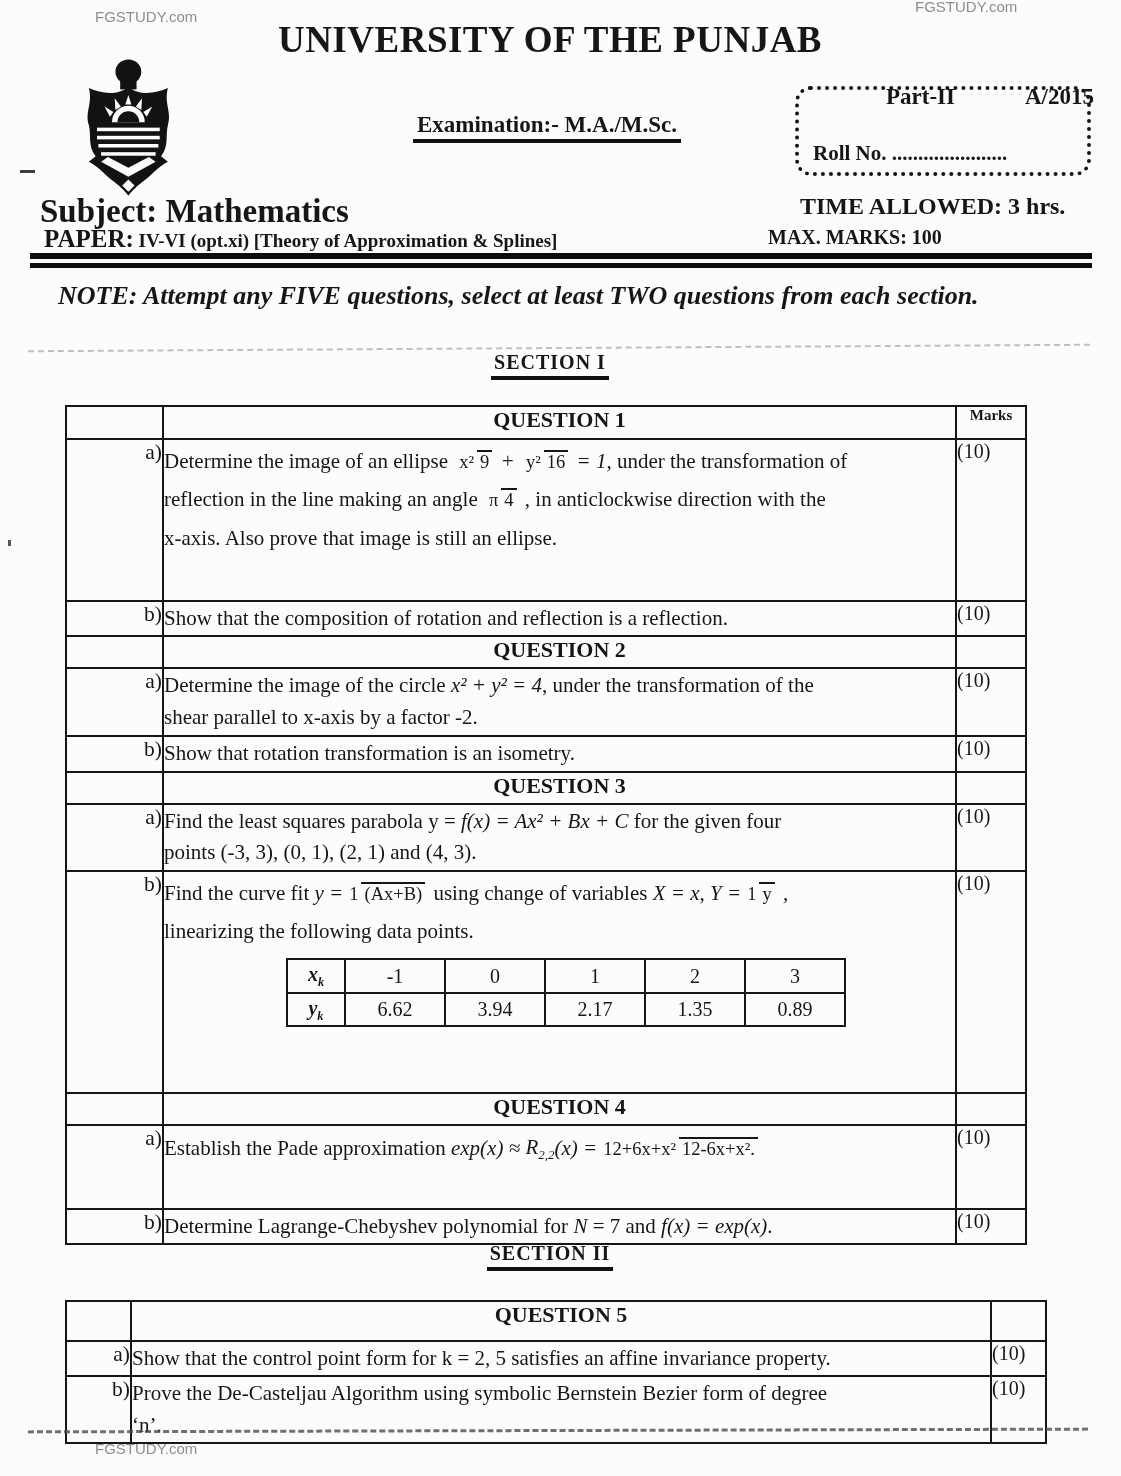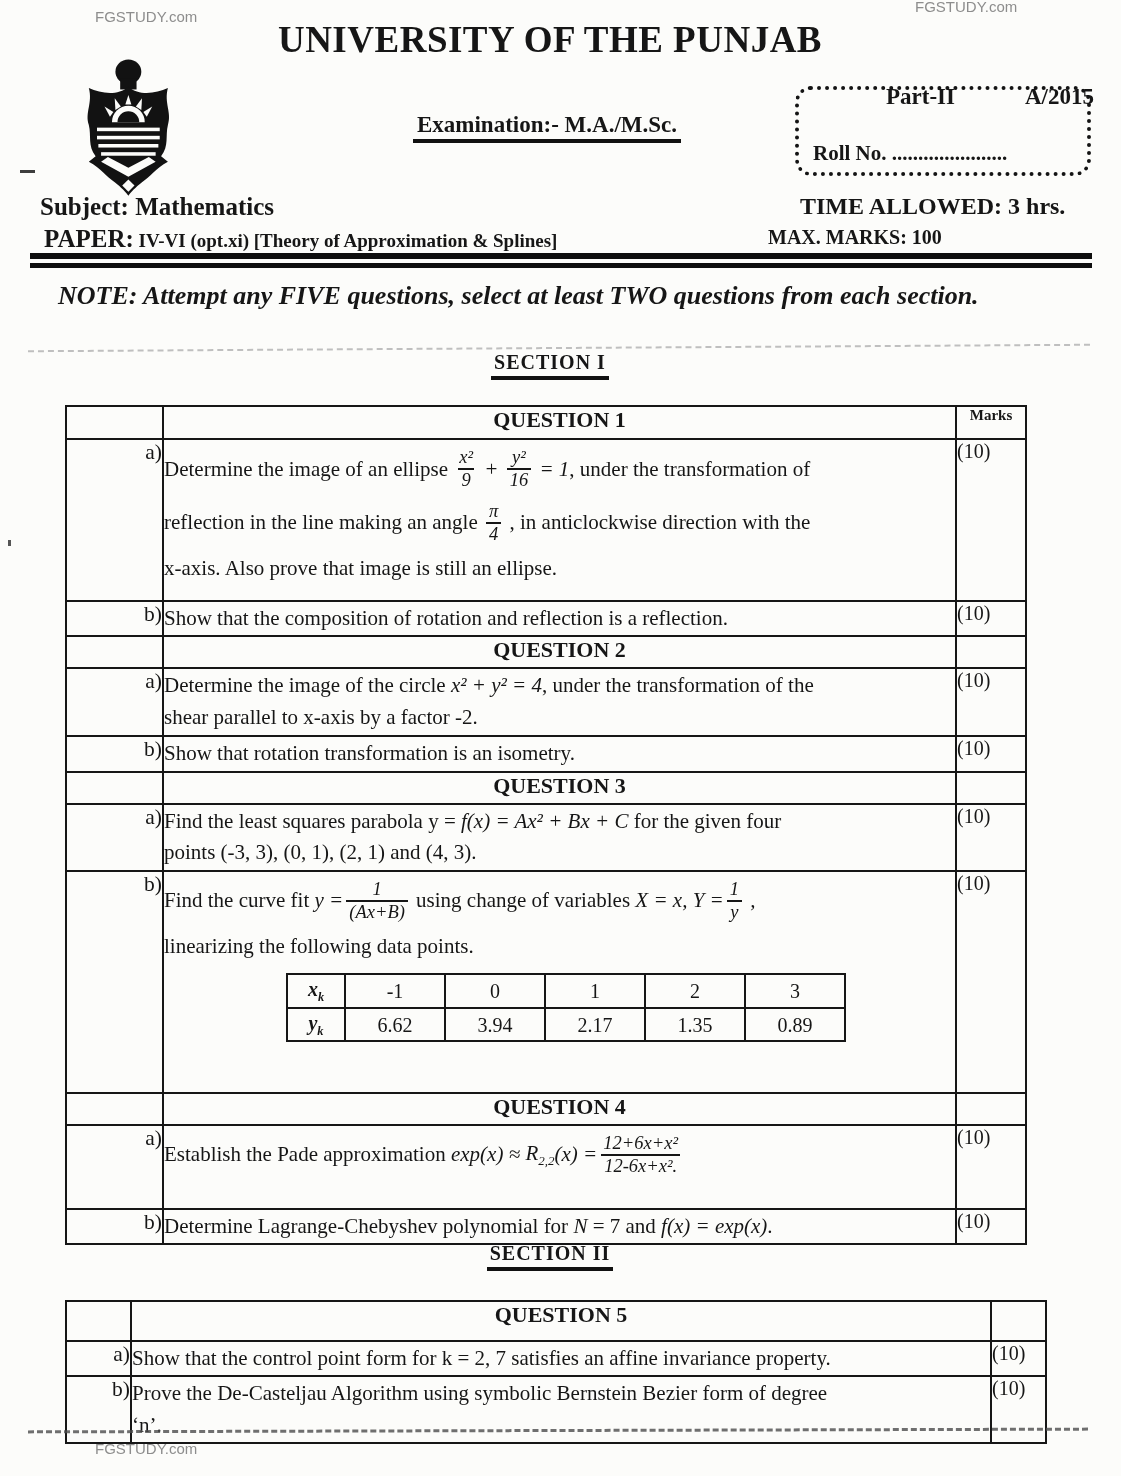--- a/index.html
+++ b/index.html
@@ -19,21 +19,21 @@
 
   .partline{position:absolute;top:84px;left:0;width:1094px;text-align:right;font-weight:bold;font-size:23px}
   .partline .gap{display:inline-block;width:70px}
   .examline{position:absolute;top:112px;left:0;width:1094px;text-align:center;font-weight:bold;font-size:23px}
   .examline span{border-bottom:4px solid #111;padding:0 4px 2px}
 
   .rollbox{position:absolute;top:86px;left:795px;width:288px;height:82px;
            border:4px dotted #141414;border-radius:16px}
   .rolltext{position:absolute;left:14px;bottom:6px;font-weight:bold;font-size:21px;white-space:pre}
 
-  .subject{position:absolute;top:193px;left:40px;font-weight:bold;font-size:25px}
+  .subject{position:absolute;top:193px;left:40px;font-weight:bold;font-size:33px}
   .paper{position:absolute;top:225px;left:44px;font-weight:bold;font-size:25px}
   .paper .paper-val{font-size:19px}
   .time{position:absolute;top:193px;left:800px;font-weight:bold;font-size:24px}
   .maxmarks{position:absolute;top:226px;left:768px;font-weight:bold;font-size:20px}
 
   .bar{position:absolute;top:253px;left:30px;width:1062px;height:4px;
        border-top:6px solid #0e0e0e;border-bottom:5px solid #0e0e0e}
 
   .note{position:absolute;top:281px;left:58px;font-weight:bold;font-style:italic;font-size:26px}
 
@@ -61,21 +61,21 @@
 
   .r31 td{height:31px}.r160 td{height:160px}.r28 td{height:28px}.r30 td{height:30px}
   .r66 td{height:66px}.r62 td{height:62px}.r220 td{height:220px}.r82 td{height:82px}
   .r38 td{height:38px}.r32 td{height:32px}.r57 td{height:57px}
 
   .tline{white-space:pre-wrap;margin:2px 0}
   .tline.hasf{display:flex;align-items:center;margin:7px 0 9px}
   .tline.hasf > *{white-space:pre}
   .mi{font-style:italic}
   sub{font-size:.62em}
-  .frac{display:inline-flex;flex-direction:column;align-items:center;font-style:italic;
+  .frac{display:inline-flex;flex-direction:row;align-items:flex-end;
         font-size:18.5px;line-height:1.15;vertical-align:middle;margin:0 3px;text-align:center}
   .frac .num{padding:0 3px}
   .frac .den{border-top:2px solid #161616;padding:0 3px}
 
   .dtable{margin:12px 0 0 122px}
   .dtable td{border:2px solid #161616;text-align:center;font-size:20px;height:31px;
              vertical-align:middle;padding:0 4px}
   .dtable .dlabel{font-style:italic;font-weight:bold}
 </style>
 </head>
@@ -266,21 +266,21 @@
     </colgroup>
   <tbody>
     <tr class="r38">
       <td></td>
       <td class="qhead">QUESTION 5</td>
       <td></td>
     </tr>
     <tr class="r32">
       <td class="plabel">a)</td>
       <td class="ptext">
-          <div class="tline"><span>Show that the control point form for k = 2, 7 satisfies an affine invariance property.</span></div>
+          <div class="tline"><span>Show that the control point form for k = 2, 5 satisfies an affine invariance property.</span></div>
         </td>
       <td class="marks">(10)</td>
     </tr>
     <tr class="r57">
       <td class="plabel">b)</td>
       <td class="ptext">
           <div class="tline"><span>Prove the De-Casteljau Algorithm using symbolic Bernstein Bezier form of degree</span></div>
           <div class="tline"><span>‘n’.</span></div>
         </td>
       <td class="marks">(10)</td>

